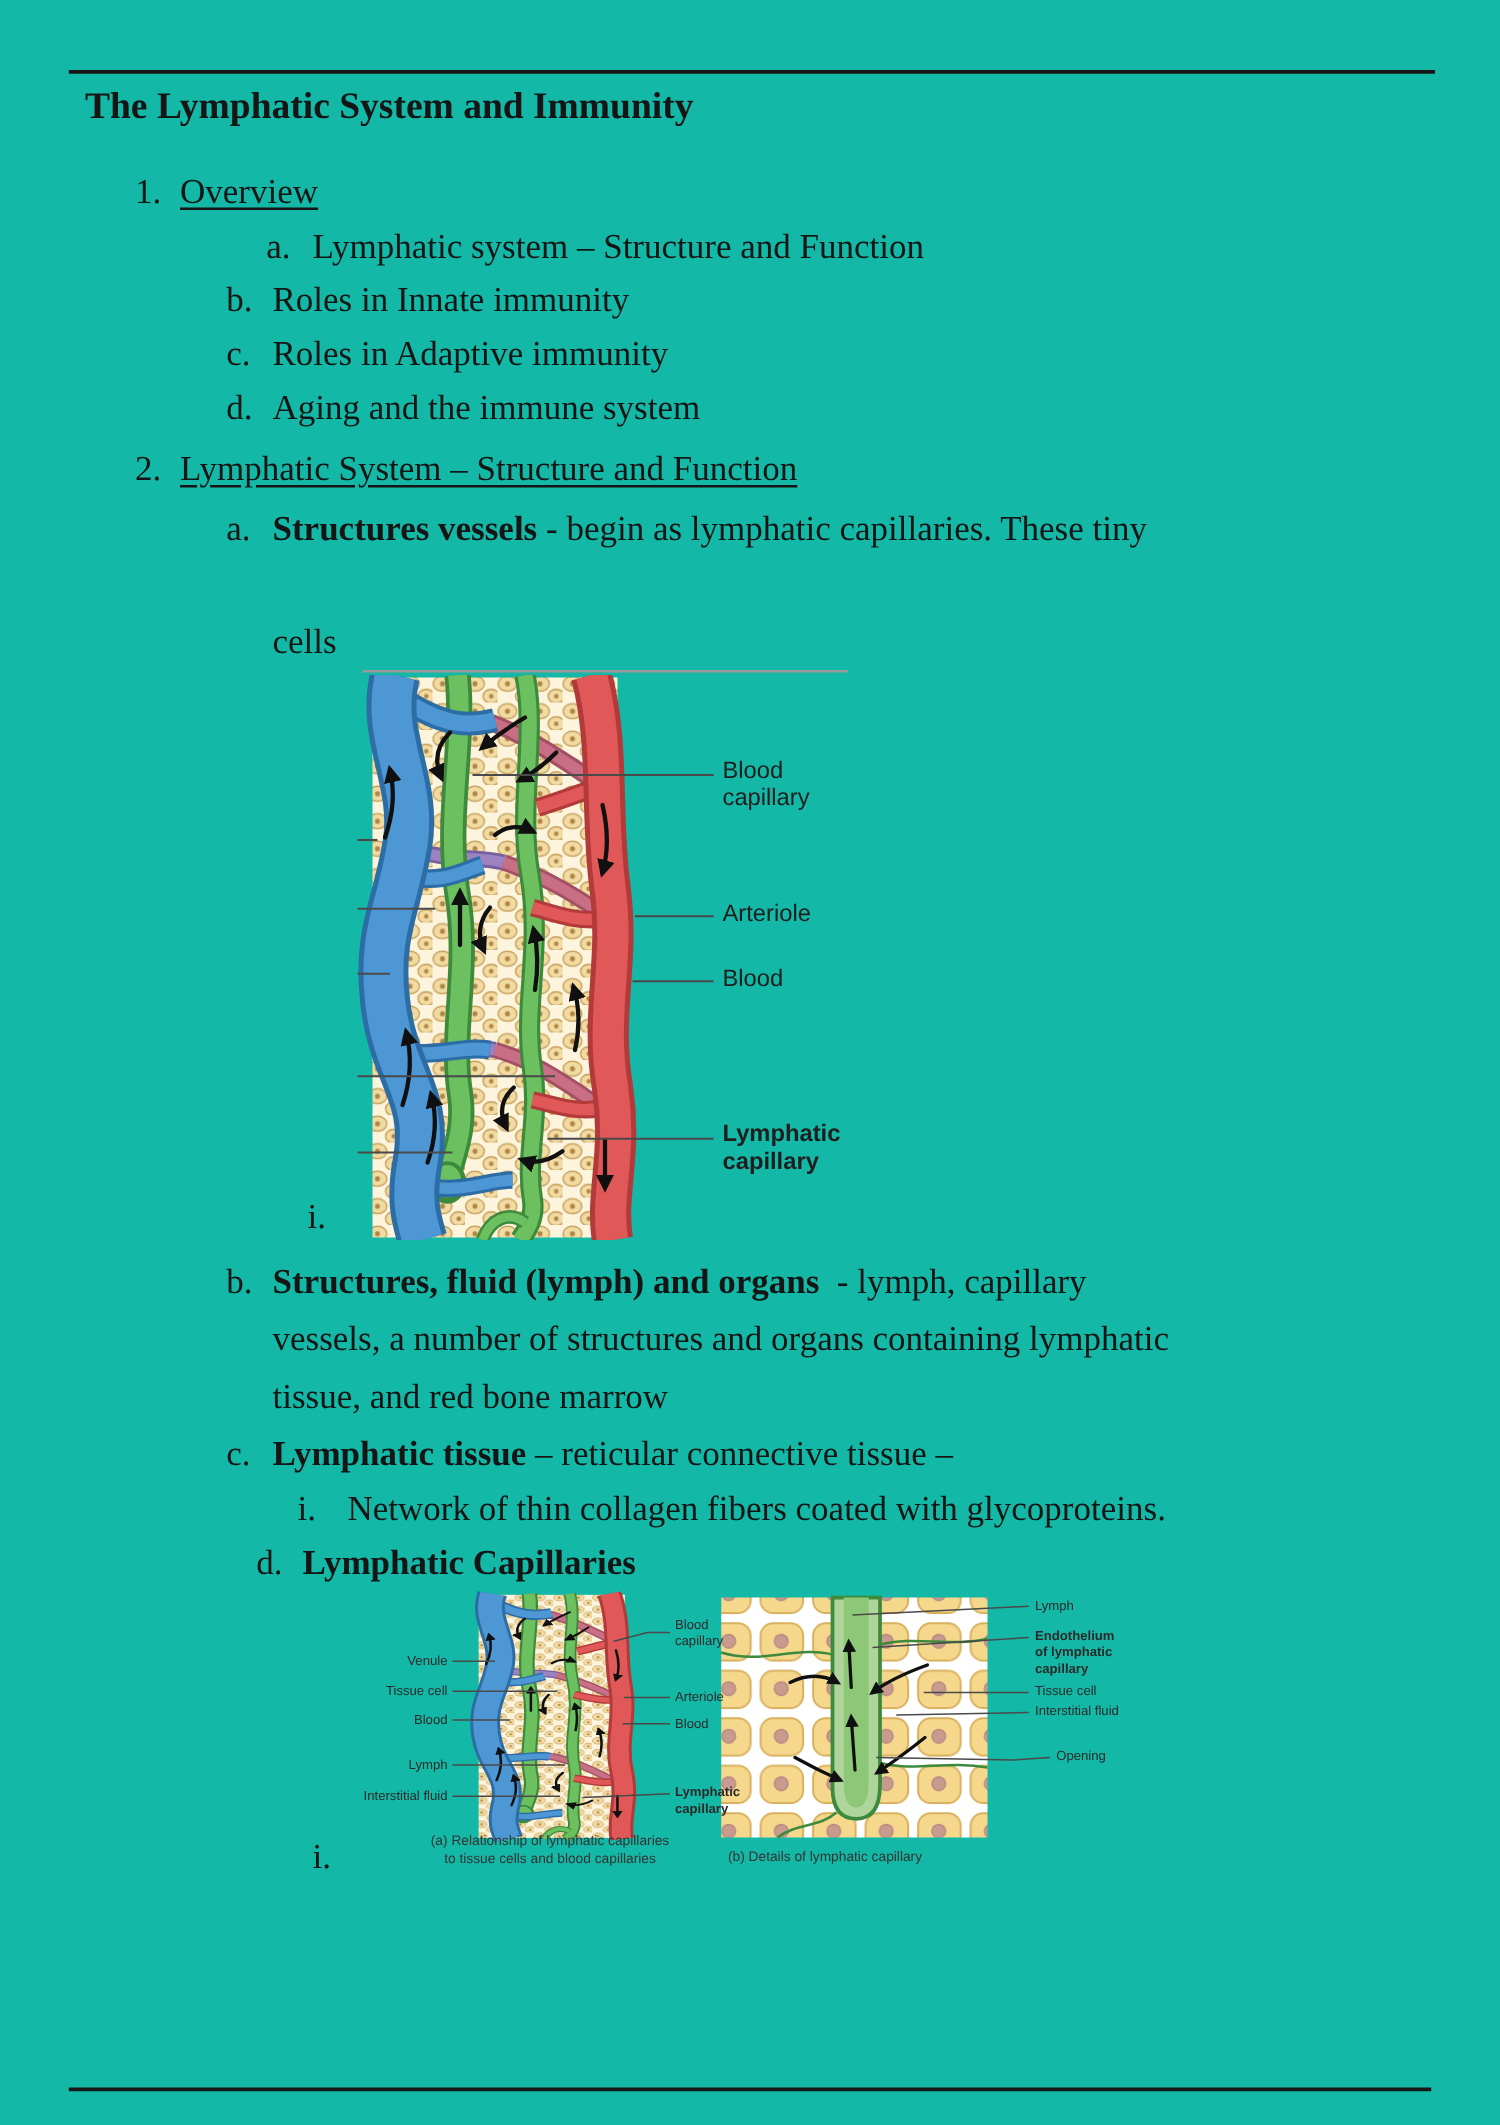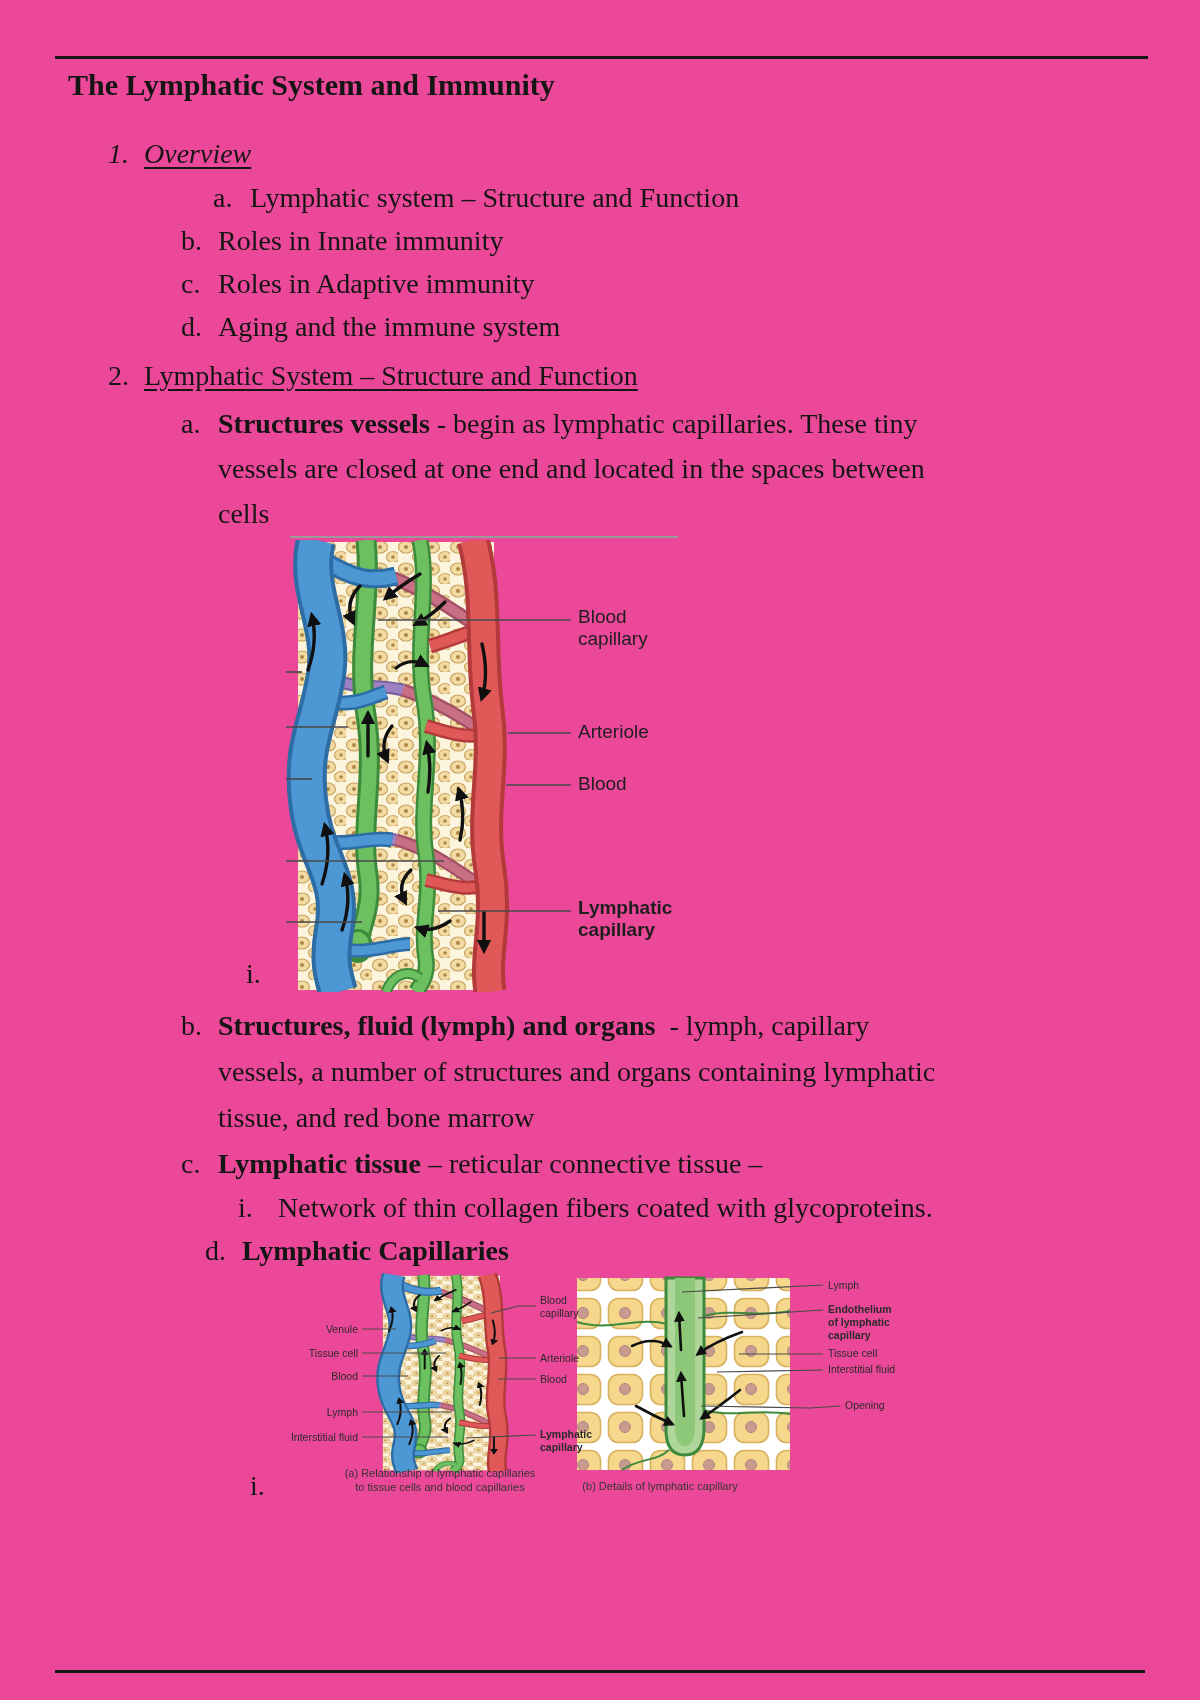--- a/index.html
+++ b/index.html
@@ -1,16 +1,16 @@
 <!DOCTYPE html>
 <html style="--ink: #151515; --rule: #161616; --leader: #4a4a4a; --label: #1e1e1e; --blank_line: #9a9a9a; --vein_blue: #4e97d5; --vein_blue_dark: #2d6da6; --artery_red: #e05858; --artery_red_dark: #b23a3a; --lymph_green: #6cc05f; --lymph_green_dark: #3e8a3d; --cap_pink: #c96f85; --cap_pink_dark: #a34f66; --cap_purple: #9d82c2; --cap_purple_dark: #77609f; --tissue_fill: #f2dba3; --tissue_edge: #c9a45f; --tissue_nucleus: #b08744; --cellB_fill: #f6d88d; --cellB_edge: #d8b15e; --cellB_nucleus: #c99a8e; --arrow: #101010;"><head>
 <meta charset="utf-8">
 <style>
   html,body{margin:0;padding:0;background:#fdfdfd;}
-  .page{position:relative;width:1200px;height:1700px;background:#ec4899;overflow:hidden;}
+  .page{position:relative;width:1200px;height:1700px;background:#14b8a6;overflow:hidden;}
   .hrule{position:absolute;height:3px;background:var(--rule);}
   .title{position:absolute;font:700 30px/1.1 "Liberation Serif",serif;color:var(--ink);white-space:pre;}
   .oline{position:absolute;font:400 28px/1.15 "Liberation Serif",serif;color:var(--ink);white-space:pre;}
   .oline b{font-weight:700;}
   .mk{display:inline-block;}
   .mkn{width:36px;} .mka{width:37px;} .mki{width:40px;}
   .u{text-decoration:underline;text-underline-offset:4px;}
   .blankline{position:absolute;height:2px;background:var(--blank_line);}
   .figbox{position:absolute;}
   .flab1{position:absolute;font:400 19px/1.18 "Liberation Sans",sans-serif;color:var(--label);white-space:pre-line;}
@@ -22,34 +22,33 @@
 </style>
 </head>
 <body>
 
 <div class="page">
 
   <div class="hrule" style="left:55px;top:56px;width:1093px;"></div>
 
   <div class="title" style="left:68px;top:68px;">The Lymphatic System and Immunity</div>
 
-  <div class="oline" style="left:108px;top:138px;font-style:italic;"><span class="mk mkn">1.</span><span class="u">Overview</span></div>
+  <div class="oline" style="left:108px;top:138px;"><span class="mk mkn">1.</span><span class="u">Overview</span></div>
 
   <div class="oline" style="left:173px;top:182px;margin-left:40px;"><span class="mk mka">a.</span><span>Lymphatic system – Structure and Function</span></div>
 
   <div class="oline" style="left:181px;top:225px;"><span class="mk mka">b.</span><span>Roles in Innate immunity</span></div>
 
   <div class="oline" style="left:181px;top:268px;"><span class="mk mka">c.</span><span>Roles in Adaptive immunity</span></div>
 
   <div class="oline" style="left:181px;top:311px;"><span class="mk mka">d.</span><span>Aging and the immune system</span></div>
 
   <div class="oline" style="left:108px;top:360px;"><span class="mk mkn">2.</span><span class="u">Lymphatic System – Structure and Function</span></div>
 
   <div class="oline" style="left:181px;top:408px;"><span class="mk mka">a.</span><b>Structures vessels</b><span> - begin as lymphatic capillaries. These tiny</span></div>
-  <div class="oline" style="left:218px;top:453px;">vessels are closed at one end and located in the spaces between</div>
   <div class="oline" style="left:218px;top:498px;">cells</div>
 
   <div class="blankline" style="left:290px;top:536px;width:388px;"></div>
 
   <div class="figbox" style="left:268px;top:540px;width:400px;height:452px;">
     <svg width="400" height="452" viewBox="0 0 400 452">
       <defs>
         <pattern id="cellsA" width="26" height="22" patternUnits="userSpaceOnUse">
           <rect width="26" height="22" fill="#fcf4dd"></rect>
           <ellipse cx="8" cy="7" rx="7.5" ry="6" fill="var(--tissue_fill)" stroke="var(--tissue_edge)" stroke-width="1.2"></ellipse>

